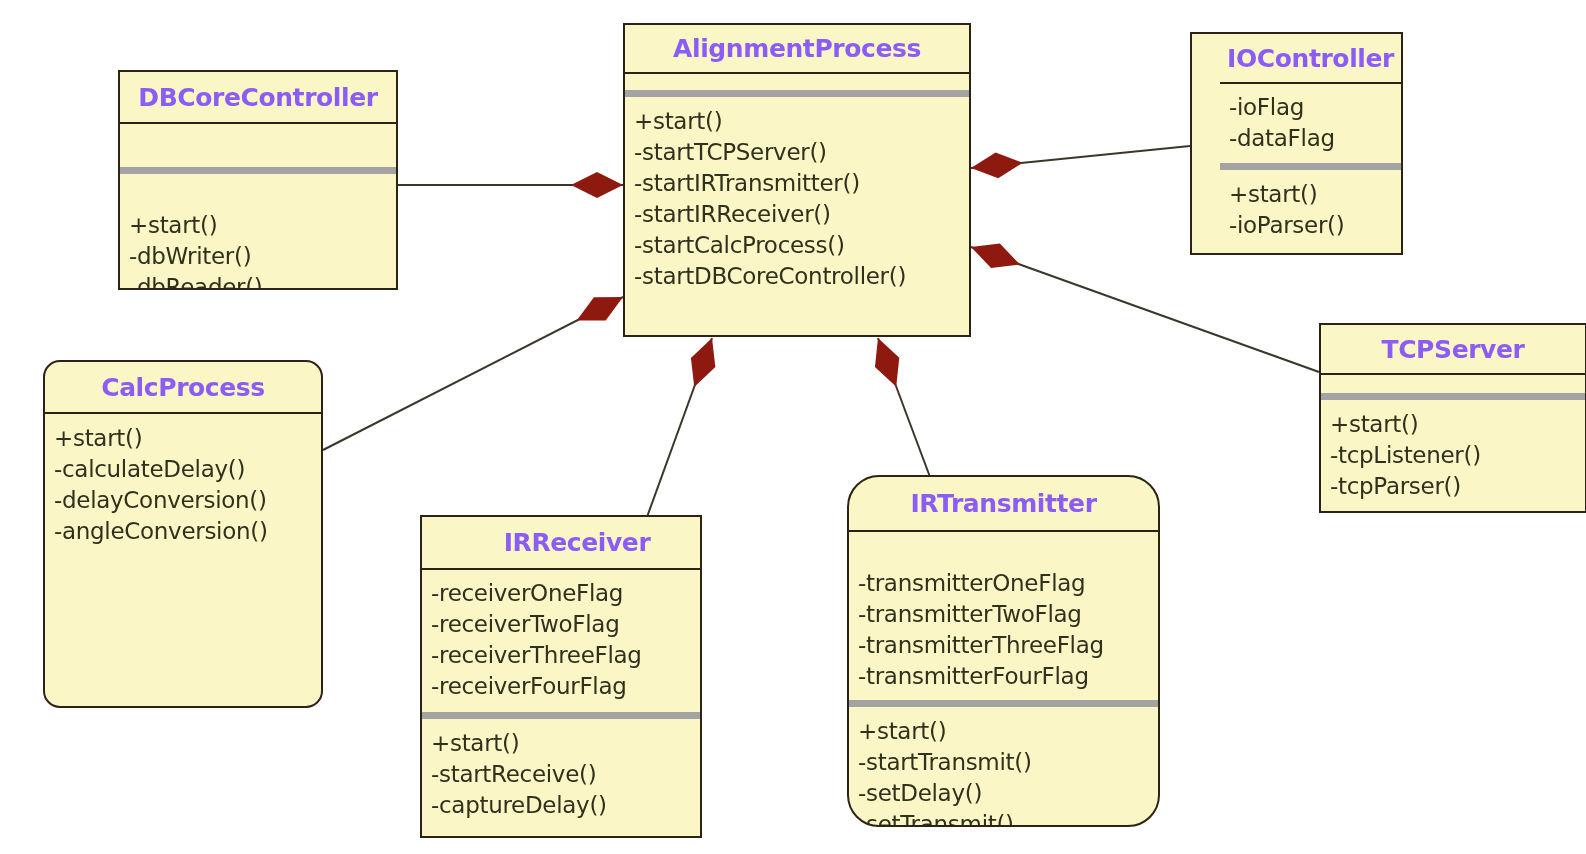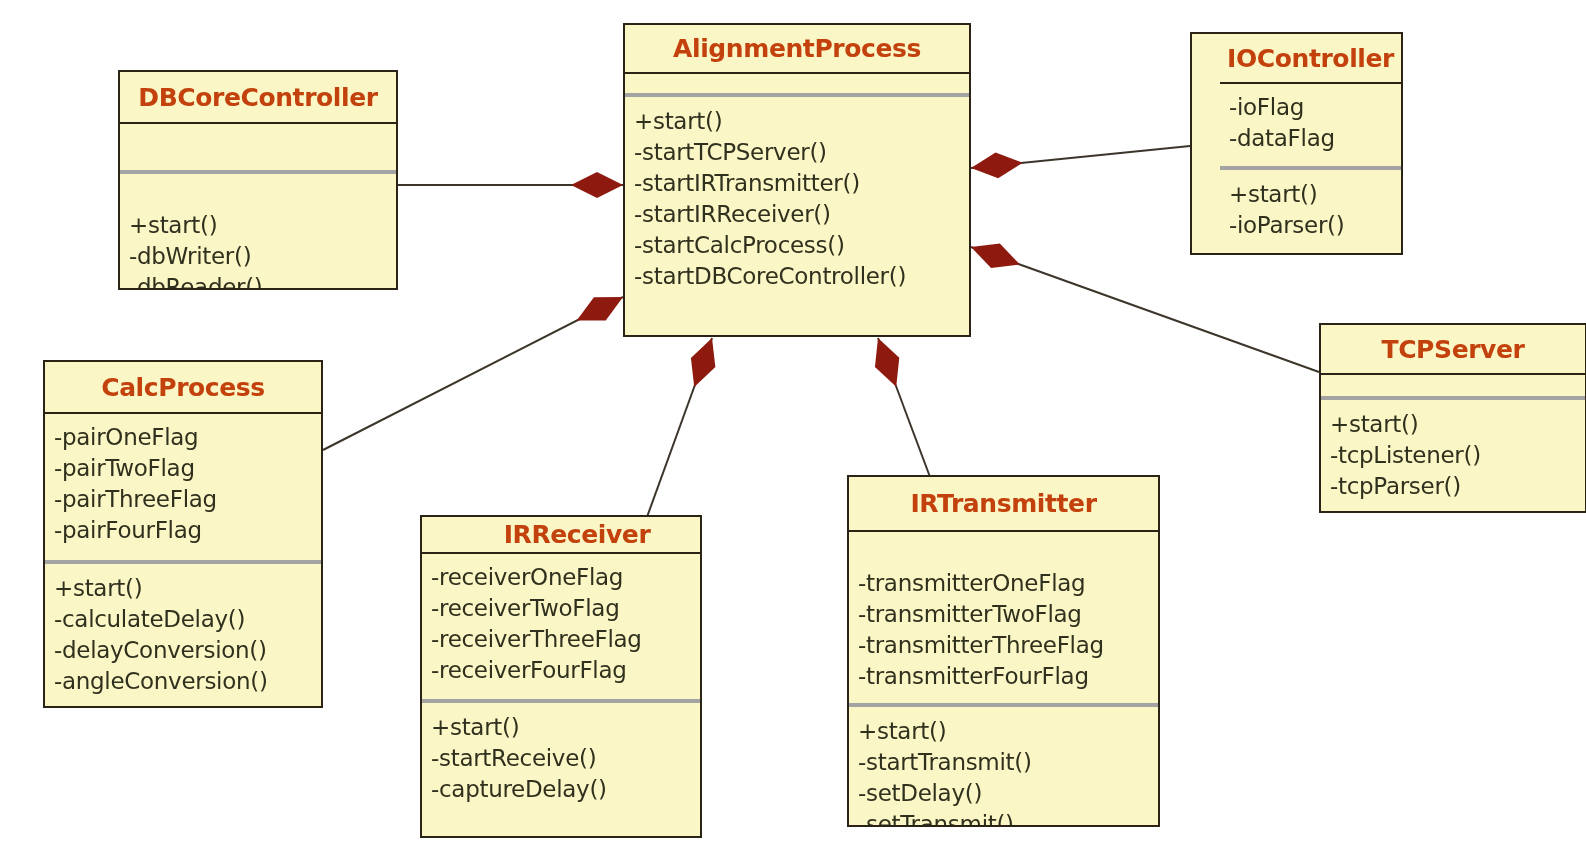--- a/index.html
+++ b/index.html
@@ -31,28 +31,28 @@
   }
   .uml-title {
     box-sizing: border-box;
     border-bottom: 2px solid #2b2315;
     display: flex;
     align-items: center;
     justify-content: center;
     font-weight: bold;
     font-size: 25px;
     letter-spacing: -0.4px;
-    color: #c2410c;
+    color: #8b5cf6;
     white-space: nowrap;
     overflow: hidden;
     flex: 0 0 auto;
   }
   .uml-attrs {
     box-sizing: border-box;
-    border-bottom: 4px solid #a3a3a3;
+    border-bottom: 7px solid #a3a3a3;
     padding: 8px 6px 0 9px;
     flex: 0 0 auto;
     overflow: hidden;
   }
   .uml-methods {
     box-sizing: border-box;
     padding: 9px 6px 0 9px;
     flex: 1 1 auto;
     overflow: hidden;
   }
@@ -118,50 +118,44 @@
     </div>
     <div class="uml-class" style="left: 1319px; top: 323px; width: 268px; height: 190px;">
       <div class="uml-title" style="height: 50px;">TCPServer</div>
       <div class="uml-attrs" style="height: 25px;"></div>
       <div class="uml-methods">
         <div class="uml-row">+start()</div>
         <div class="uml-row">-tcpListener()</div>
         <div class="uml-row">-tcpParser()</div>
       </div>
     </div>
-    <div class="uml-class" style="left: 43px; top: 360px; width: 280px; height: 348px;">
+    <div class="uml-class" style="left: 43px; top: 360px; width: 280px; height: 348px; border-radius: 17px;">
       <div class="uml-title" style="height: 52px;">CalcProcess</div>
-      <div class="uml-attrs" style="height: 150px;">
-        <div class="uml-row">-pairOneFlag</div>
-        <div class="uml-row">-pairTwoFlag</div>
-        <div class="uml-row">-pairThreeFlag</div>
-        <div class="uml-row">-pairFourFlag</div>
-      </div>
       <div class="uml-methods">
         <div class="uml-row">+start()</div>
         <div class="uml-row">-calculateDelay()</div>
         <div class="uml-row">-delayConversion()</div>
         <div class="uml-row">-angleConversion()</div>
       </div>
     </div>
     <div class="uml-class" style="left: 420px; top: 515px; width: 282px; height: 323px;">
-      <div class="uml-title" style="height: 37px; padding-left: 32px;">IRReceiver</div>
+      <div class="uml-title" style="height: 53px; padding-left: 32px;">IRReceiver</div>
       <div class="uml-attrs" style="height: 149px;">
         <div class="uml-row">-receiverOneFlag</div>
         <div class="uml-row">-receiverTwoFlag</div>
         <div class="uml-row">-receiverThreeFlag</div>
         <div class="uml-row">-receiverFourFlag</div>
       </div>
       <div class="uml-methods">
         <div class="uml-row">+start()</div>
         <div class="uml-row">-startReceive()</div>
         <div class="uml-row">-captureDelay()</div>
       </div>
     </div>
-    <div class="uml-class" style="left: 847px; top: 475px; width: 313px; height: 352px;">
+    <div class="uml-class" style="left: 847px; top: 475px; width: 313px; height: 352px; border-radius: 32px;">
       <div class="uml-title" style="height: 55px;">IRTransmitter</div>
       <div class="uml-attrs" style="height: 147px; margin-top: 28px;">
         <div class="uml-row">-transmitterOneFlag</div>
         <div class="uml-row">-transmitterTwoFlag</div>
         <div class="uml-row">-transmitterThreeFlag</div>
         <div class="uml-row">-transmitterFourFlag</div>
       </div>
       <div class="uml-methods">
         <div class="uml-row">+start()</div>
         <div class="uml-row">-startTransmit()</div>

